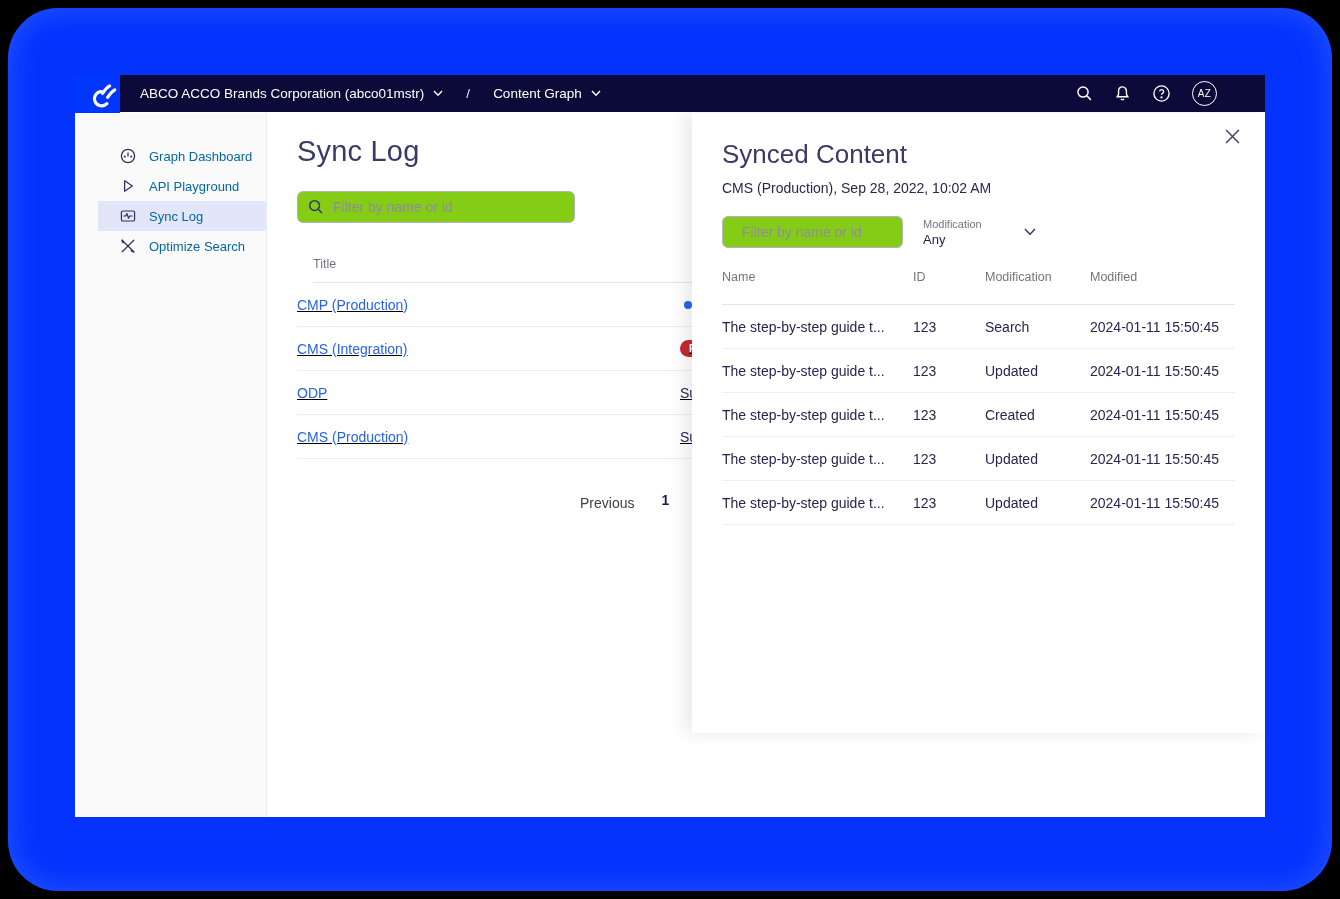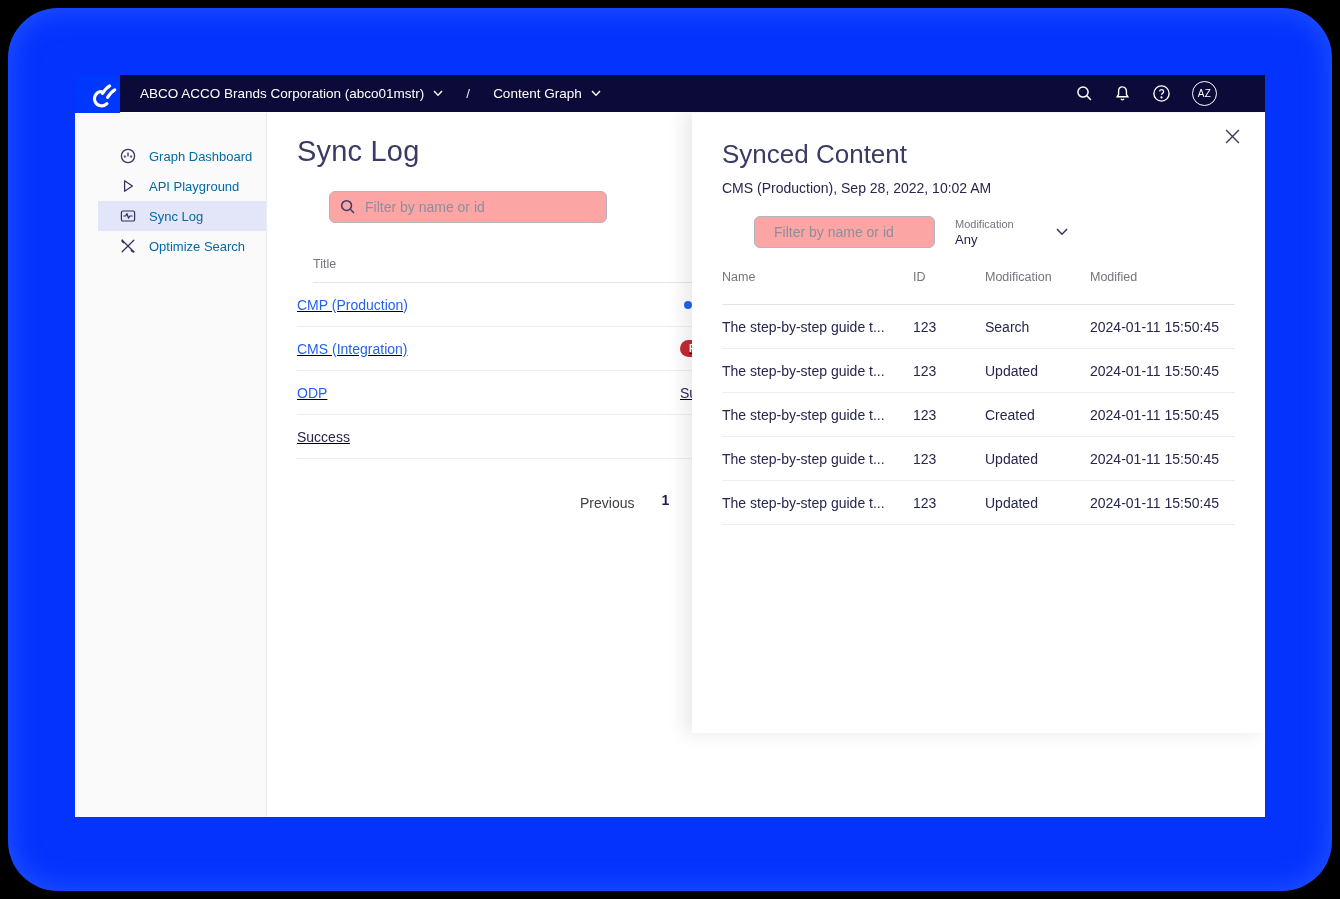--- a/index.html
+++ b/index.html
@@ -32,21 +32,21 @@
                font-size:13px; color:#0369a1; cursor:pointer;margin-left:23px; }
   .side-item.selected { background:#e3e6f8; }
   .side-item svg { flex:0 0 auto; color:#32325f; }
 
   
   .main { position:absolute; left:192px; top:38px; right:0; bottom:0; background:#fff;
           padding:22px 0 0 30px; }
   h1.page-title { font-size:29px; font-weight:400; color:#3a3a66; letter-spacing:.2px; }
   .search-box { margin-top:23px; width:278px; height:32px; border:1px solid #b4b4c0;
                 border-radius:6px; display:flex; align-items:center; padding:4px 10px; gap:9px;
-                background:#fca5a5;margin-left:32px; }
+                background:#84cc16; }
   .search-box input { border:none; outline:none; flex:1; font-size:14px; color:#2a2a55;
                       font-family:"Liberation Sans", sans-serif; background:transparent; }
   .search-box input::placeholder { color:#8e8e9c; }
 
   .mtable { width:560px; margin-top:34px; }
   .mt-head { display:flex; font-size:12.5px; color:#74747e; padding-bottom:11px;
              border-bottom:1px solid #e4e4ea;margin-left:16px; }
   .mt-row { display:flex; align-items:center; height:44px; border-bottom:1px solid #ededf1;text-decoration:underline; }
   .col-title { width:383px; flex:0 0 auto; }
   .col-status { flex:1; display:flex; align-items:center; }
@@ -199,20 +199,21 @@
             <span class="badge">FAILED</span>
           </span>
       </div>
       <div class="mt-row">
         <span class="col-title"><a>ODP</a></span>
         <span class="col-status">
             <span class="status-text">Success</span>
           </span>
       </div>
       <div class="mt-row">
+        <span class="col-title"><a>CMS (Production)</a></span>
         <span class="col-status">
             <span class="status-text">Success</span>
           </span>
       </div>
     </div>
 
     <div class="pagination">
       <span class="pg-prev">Previous</span>
       <span class="pg-cur">1</span>
       <span class="pg-link">2</span>

